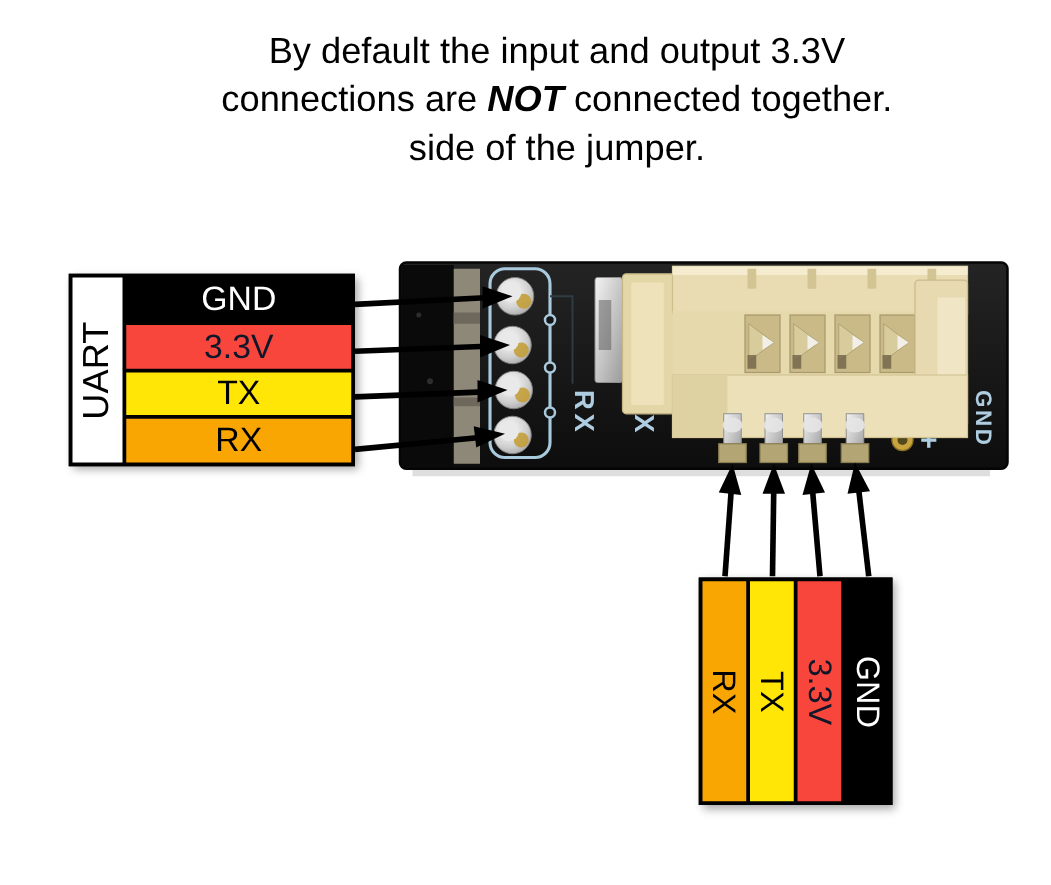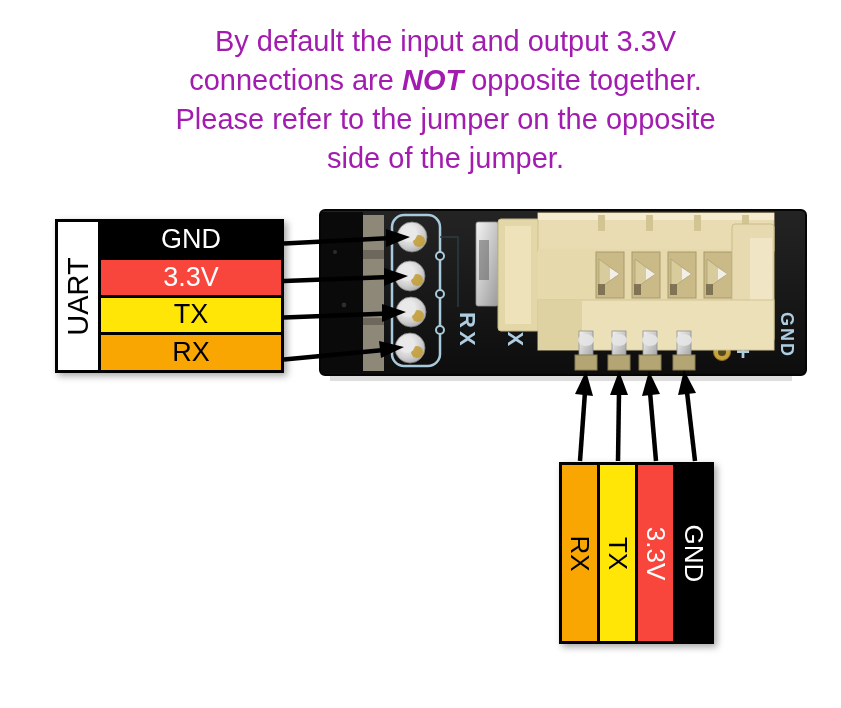--- a/index.html
+++ b/index.html
@@ -3,21 +3,21 @@
 <meta charset="utf-8">
 <style>
   html,body { margin:0; padding:0; background:#ffffff; }
   .canvas {
     position:relative; width:841px; height:708px; background:#ffffff;
     font-family:"Liberation Sans", sans-serif; overflow:hidden;
   }
   
   .title {
     position:absolute; left:50px; right:0; top:22px;
-    text-align:center; font-size:29px; line-height:39px; color:#a21caf;
+    text-align:center; font-size:29px; line-height:39px; color:#000000;
   }
   .title b { font-weight:700;font-style:italic; }
   
   svg.overlay { position:absolute; left:0; top:0; pointer-events:none; }
   .silk { fill:#aecde0; font-family:"Liberation Sans", sans-serif; font-weight:bold; }
   
   .uart-table {
     position:absolute; left:55px; top:219px;
     display:flex; gap:3px; border:3px solid #000; background:#000;
     box-shadow:3px 3px 7px rgba(0,0,0,0.35);
@@ -32,33 +32,32 @@
   
   .cable-table {
     position:absolute; left:559px; top:462px;
     display:flex; gap:3px; border:3px solid #000; background:#000;
     box-shadow:3px 3px 7px rgba(0,0,0,0.35);
   }
   .ccol { width:35px; height:176px; display:flex; align-items:center; justify-content:center; }
   .rot-cw { transform:rotate(90deg); white-space:nowrap; font-size:26px; }
   
   .c-black  { background:#000000; color:#ffffff; }
-  .c-red    { background:#f9463c; color:#ffffff; }
+  .c-red    { background:#f9463c; color:#0f172a; }
   .c-yellow { background:#ffe606; color:#000000; }
   .c-orange { background:#f9a602; color:#000000; }
 </style>
 </head>
 <body>
 
 <div class="canvas">
 
   <div class="title">
     <div>By default the input and output 3.3V</div>
-    <div><span>connections are </span><b>NOT</b><span> opposite together.</span></div>
-    <div>Please refer to the jumper on the opposite</div>
+    <div><span>connections are </span><b>NOT</b><span> connected together.</span></div>
     <div>side of the jumper.</div>
   </div>
 
   <svg class="overlay" width="841" height="708" viewBox="0 0 841 708">
     <defs>
       <linearGradient id="gPcb" x1="0" y1="0" x2="0" y2="1">
         <stop offset="0" stop-color="#242424"></stop>
           <stop offset="1" stop-color="#0d0d0d"></stop>
       </linearGradient>
       <linearGradient id="gMetal" x1="0" y1="0" x2="1" y2="1">

